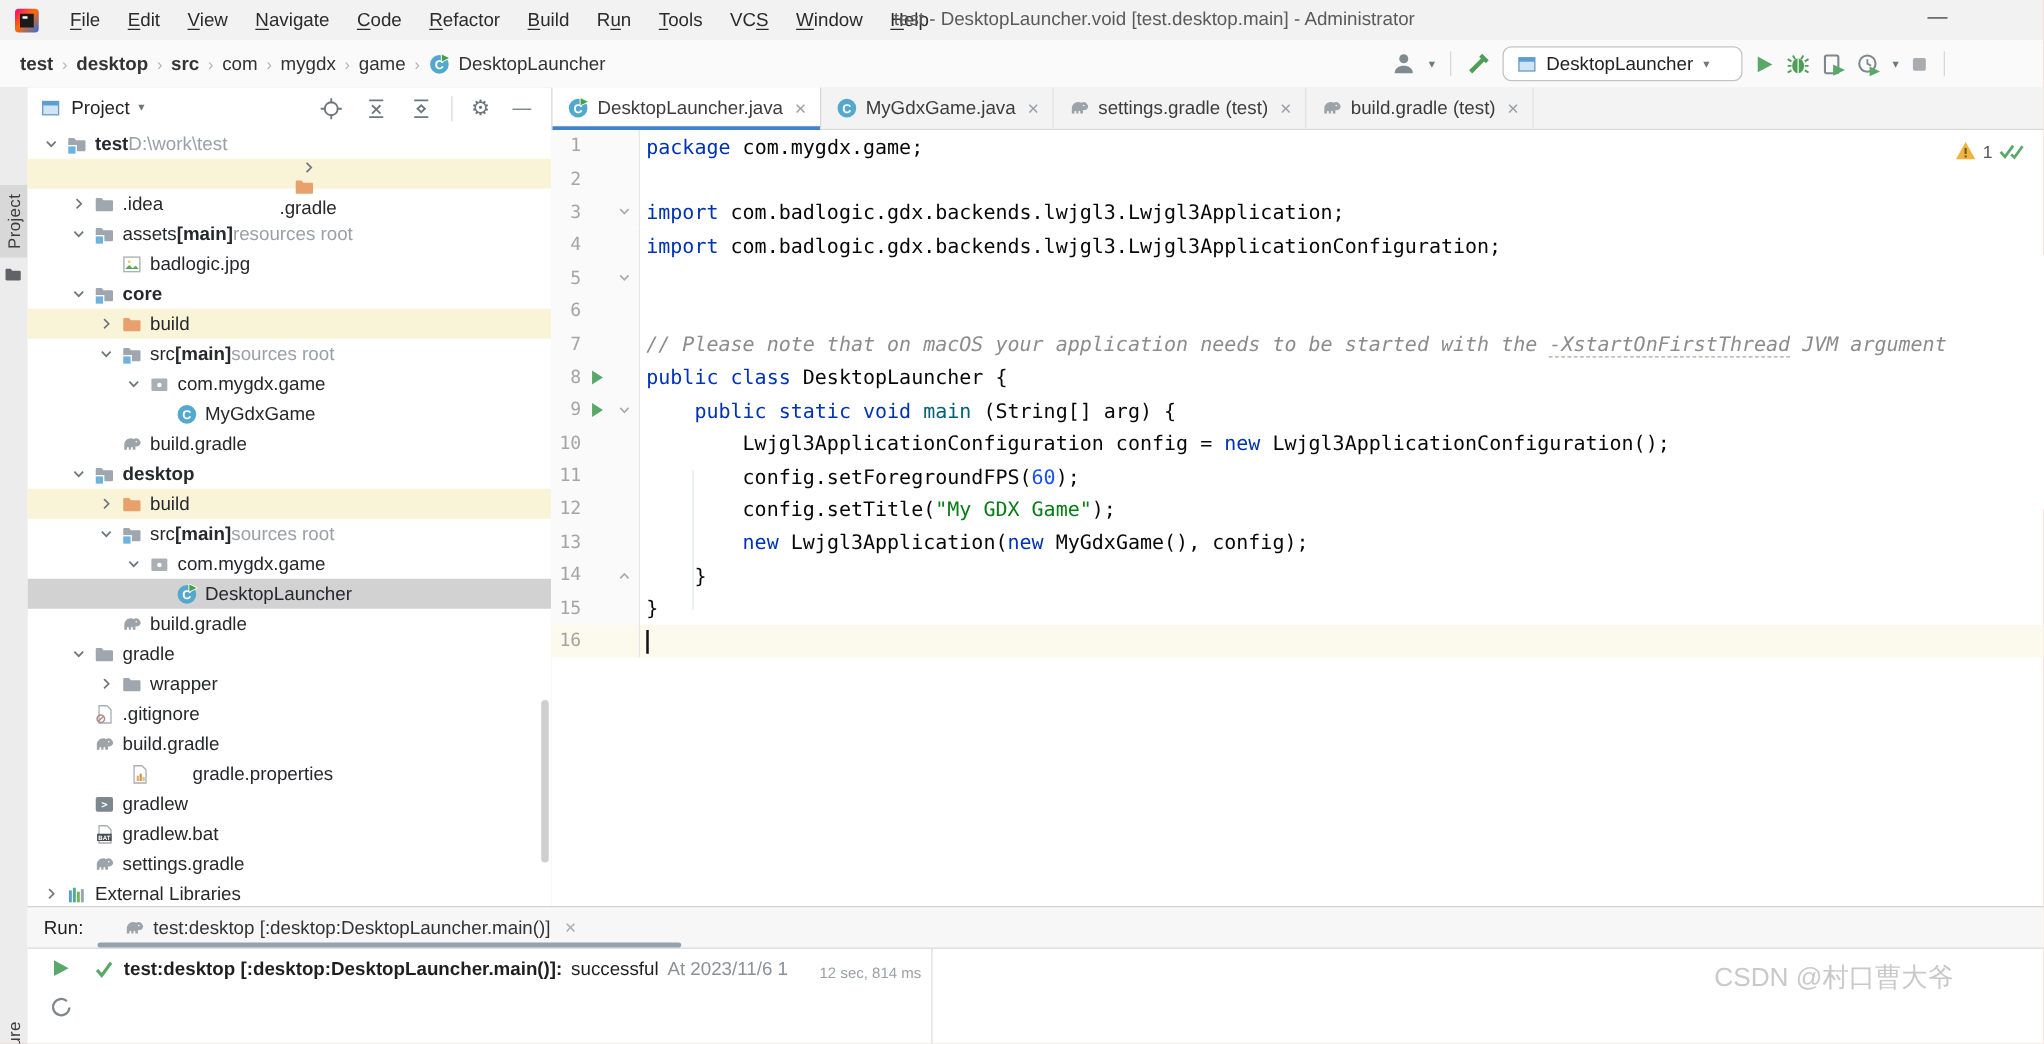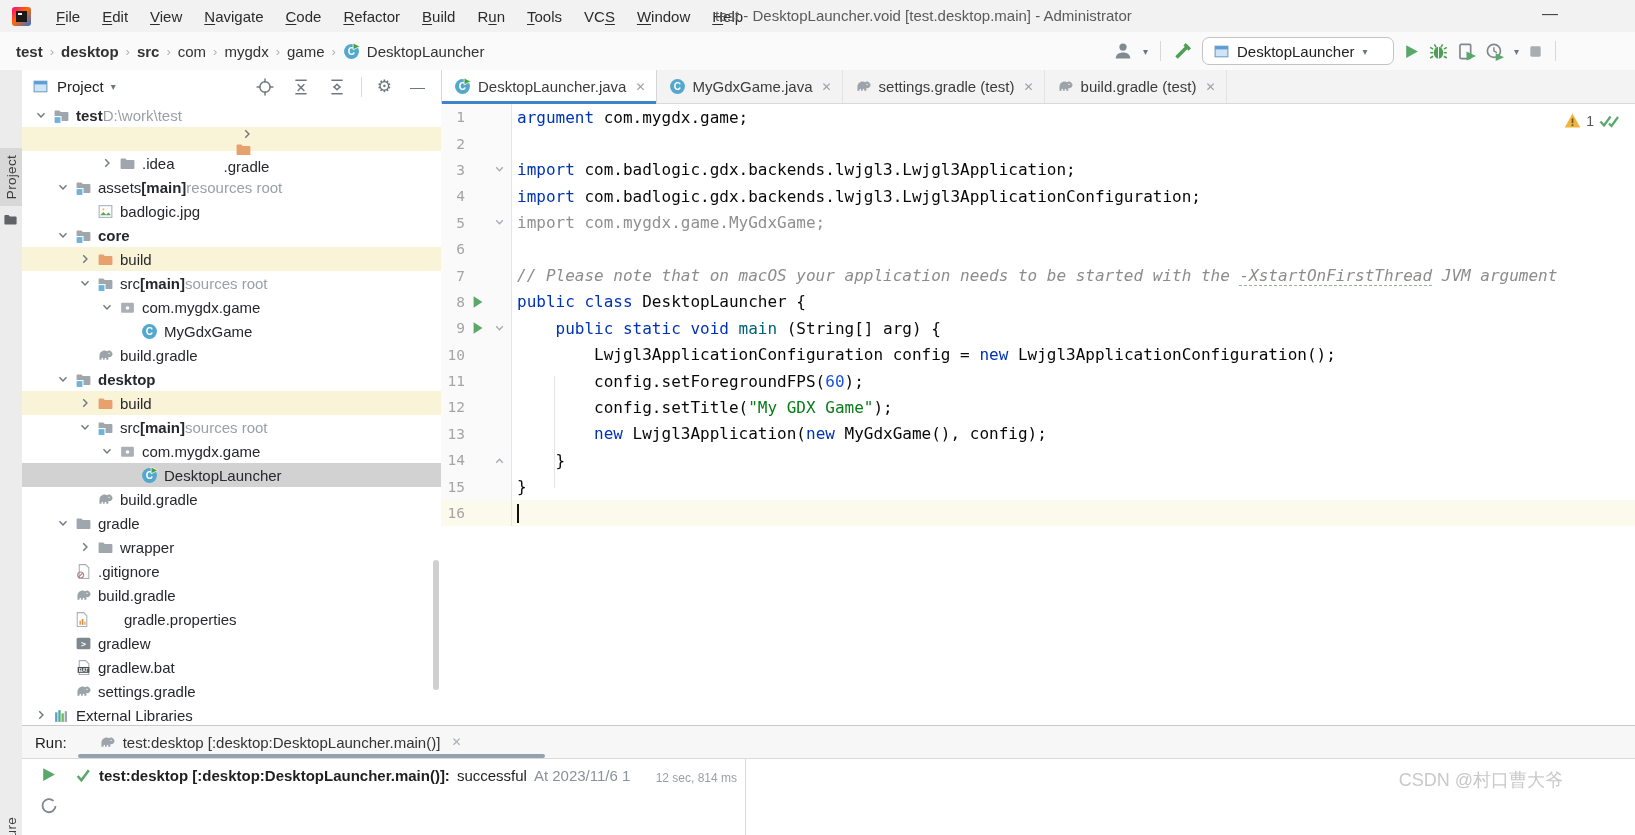--- a/index.html
+++ b/index.html
@@ -94,21 +94,21 @@
   #bcontent{position:absolute;left:0;top:33px;right:0;bottom:0;display:flex;}
   #btools{flex:0 0 53px;display:flex;flex-direction:column;align-items:center;padding-top:7px;gap:14px;}
   #status{flex:0 0 670px;position:relative;padding-top:8px;border-right:1px solid #dadada;}
   #status-line{display:flex;align-items:center;gap:7px;padding-right:110px;}
   #status-line .b{font-weight:bold;color:#1f1f1f;white-space:nowrap;}
   #status-line .n{color:#1f1f1f;}
   #status-line .t{color:#8b9198;white-space:nowrap;}
   #duration{position:absolute;right:8px;top:12px;font-size:12px;color:#9aa0a6;white-space:nowrap;}
   #console{flex:1;padding:3px 0 0 10px;font-family:"DejaVu Sans Mono","Liberation Mono",monospace;
            font-size:15.5px;line-height:27px;color:#1f1f1f;white-space:pre;}
-  #watermark{position:absolute;right:72px;top:42px;color:#c9c9c9;font-size:18px;}
+  #watermark{position:absolute;right:72px;top:42px;color:#c9c9c9;font-size:21px;}
 </style>
 </head>
 <body>
 
 <div id="app">
 
   <div id="menubar">
     <div id="logo"></div>
     <div id="menu-items" style="display: flex;">
         <span class="menu-item"><u>F</u>ile</span>
@@ -308,21 +308,21 @@
               <polyline points="6,3.8 10.2,8 6,12.2" fill="none" stroke="#6e777e" stroke-width="1.6"></polyline>
             </svg>
           </span>
           <span class="ticon">
             <svg width="17" height="17" viewBox="0 0 16 16" xmlns="http://www.w3.org/2000/svg">
               <path d="M1.5 4.2c0-.6.4-1 1-1h3.4l1.4 1.6h6.2c.6 0 1 .4 1 1v6.4c0 .6-.4 1-1 1h-11c-.6 0-1-.4-1-1z" fill="#e8a06c"></path>
             </svg>
           </span>
           <span class="tseg n">.gradle</span>
         </div>
-        <div class="trow" style="padding-left: 30px; margin-left: 44px;">
+        <div class="trow" style="padding-left: 30px;">
           <span class="tchev">
             <svg width="14" height="14" viewBox="0 0 16 16" xmlns="http://www.w3.org/2000/svg">
               <polyline points="6,3.8 10.2,8 6,12.2" fill="none" stroke="#6e777e" stroke-width="1.6"></polyline>
             </svg>
           </span>
           <span class="ticon">
             <svg width="17" height="17" viewBox="0 0 16 16" xmlns="http://www.w3.org/2000/svg">
               <path d="M1.5 4.2c0-.6.4-1 1-1h3.4l1.4 1.6h6.2c.6 0 1 .4 1 1v6.4c0 .6-.4 1-1 1h-11c-.6 0-1-.4-1-1z" fill="#9fa6ad"></path>
             </svg>
           </span>
@@ -550,21 +550,21 @@
         <div class="trow" style="padding-left: 30px;">
           <span class="tchev"></span>
           <span class="ticon">
             <svg width="17" height="17" viewBox="0 0 16 16" xmlns="http://www.w3.org/2000/svg">
               <path d="M13.8 5c-.5-1-1.5-1.6-2.6-1.6-.6 0-1.2.2-1.7.5-.7-.4-1.5-.6-2.3-.6C4.5 3.3 2.3 5.5 2.3 8.2V12h2v-1.3c0-.4.3-.7.7-.7s.7.3.7.7V12h1.6v-1.3c0-.4.3-.7.7-.7s.7.3.7.7V12h2V9.5c1.7.4 3.4-.5 3.8-2.1.2-.8.1-1.7-.7-2.4z" fill="#9ca3a9"></path>
               <circle cx="11.3" cy="6" r=".6" fill="#fff"></circle>
             </svg>
           </span>
           <span class="tseg n">build.gradle</span>
         </div>
-        <div class="trow" style=" gap: 28px;">
+        <div class="trow" style="padding-left: 30px; gap: 28px;">
           <span class="tchev"></span>
           <span class="ticon">
             <svg width="17" height="17" viewBox="0 0 16 16" xmlns="http://www.w3.org/2000/svg">
               <path d="M4 1.5h6l3 3v10H4z" fill="#fff" stroke="#a9afb5"></path>
               <rect x="6" y="9" width="1.6" height="4" fill="#e8a06c"></rect>
               <rect x="8.2" y="7.5" width="1.6" height="5.5" fill="#d98e3a"></rect>
               <rect x="10.4" y="10" width="1.6" height="3" fill="#e8bc6c"></rect>
             </svg>
           </span>
           <span class="tseg n">gradle.properties</span>
@@ -665,21 +665,21 @@
         </div>
       </div>
     <div id="code">
       <div id="indent-guide"></div>
     <div class="crow">
           <span class="gut">
             <span class="gnum">1</span>
             <span class="gmark"></span>
             <span class="gfold"></span>
           </span>
-          <span class="ctext"><span class="tk">argument</span><span class="tp"> com.mygdx.game;</span></span>
+          <span class="ctext"><span class="tk">package</span><span class="tp"> com.mygdx.game;</span></span>
         </div>
         <div class="crow">
           <span class="gut">
             <span class="gnum">2</span>
             <span class="gmark"></span>
             <span class="gfold"></span>
           </span>
           <span class="ctext"></span>
         </div>
         <div class="crow">
@@ -705,21 +705,20 @@
         <div class="crow">
           <span class="gut">
             <span class="gnum">5</span>
             <span class="gmark"></span>
             <span class="gfold">
               <svg width="11" height="11" viewBox="0 0 10 10" xmlns="http://www.w3.org/2000/svg">
                 <polyline points="2,3 5,6.2 8,3" fill="none" stroke="#a7adb3" stroke-width="1.3"></polyline>
               </svg>
             </span>
           </span>
-          <span class="ctext"><span class="td">import com.mygdx.game.MyGdxGame;</span></span>
         </div>
         <div class="crow">
           <span class="gut">
             <span class="gnum">6</span>
             <span class="gmark"></span>
             <span class="gfold"></span>
           </span>
           <span class="ctext"></span>
         </div>
         <div class="crow">

